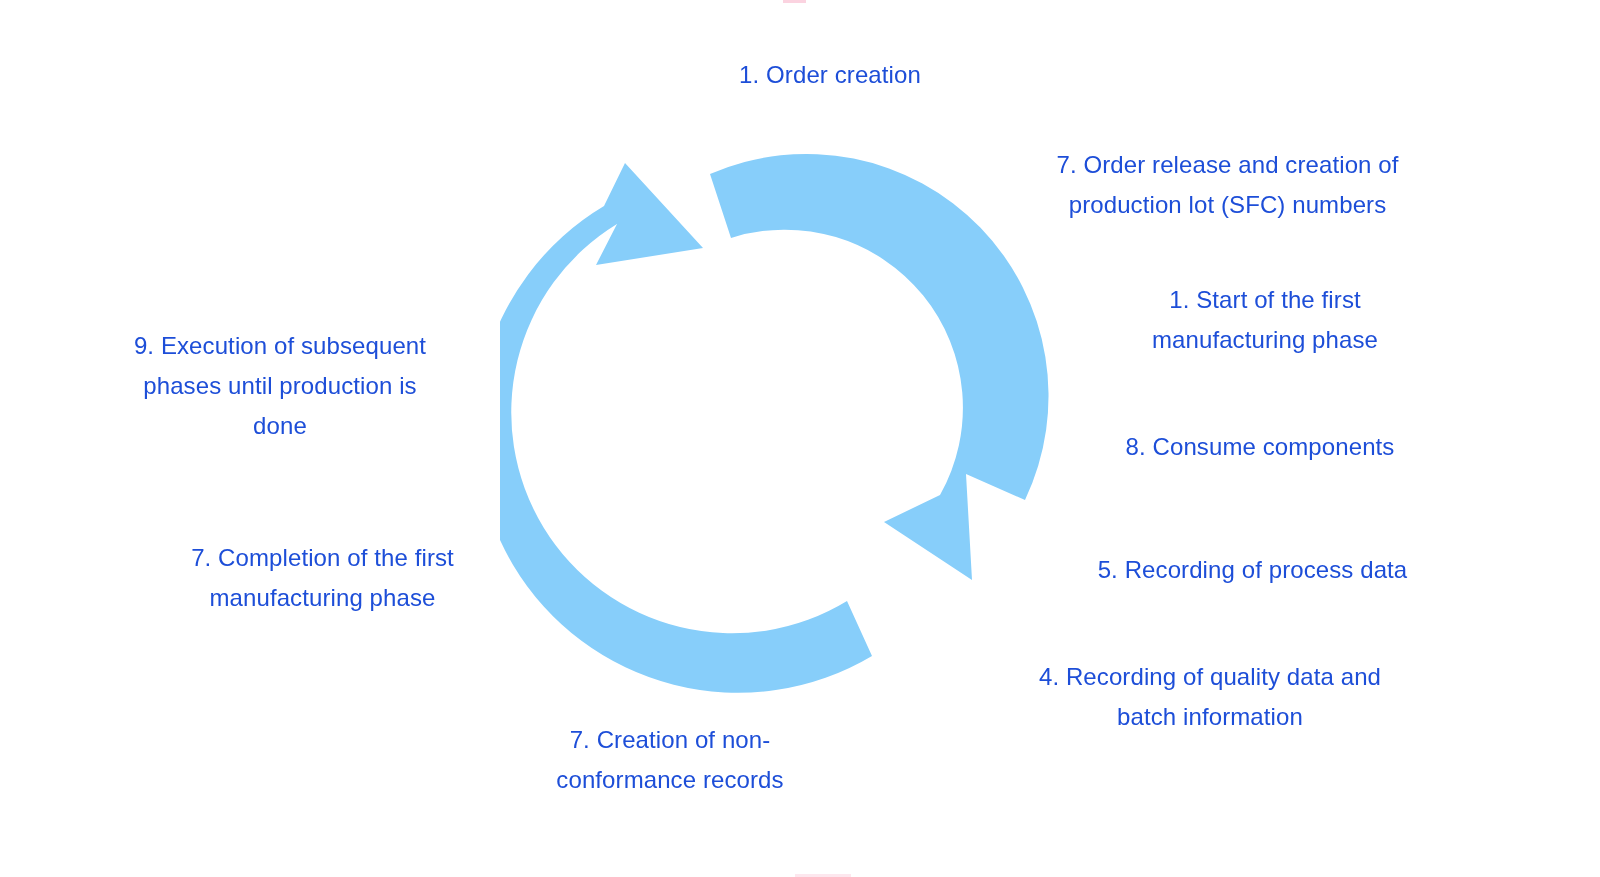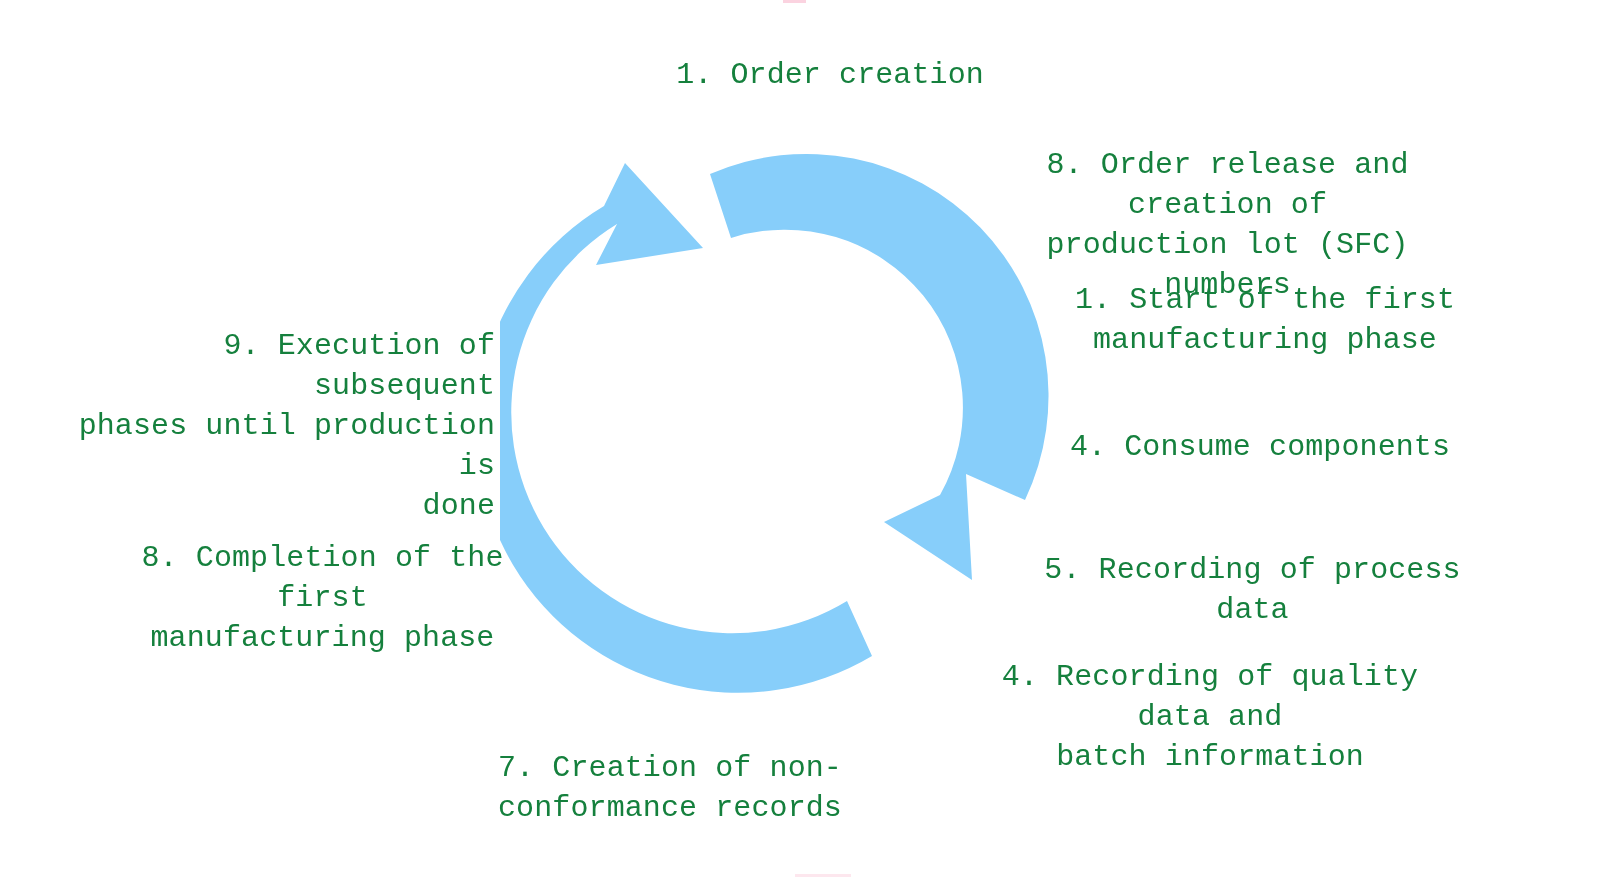--- a/index.html
+++ b/index.html
@@ -20,38 +20,38 @@
   }
   #cycle-arrow {
     position: absolute;
     left: 500px;
     top: 130px;
     width: 570px;
     height: 570px;
   }
   .step-label {
     position: absolute;
-    color: #15803d;
-    font-family: Liberation Mono, monospace;
-    font-size: 30px;
+    color: #1d4ed8;
+    font-family: Liberation Sans, sans-serif;
+    font-size: 24px;
     line-height: 40px;
     white-space: pre-line;
     letter-spacing: 0.1px;
   }
   .align-center { text-align: center; }
-  .align-left   { text-align: right; }
+  .align-left   { text-align: center; }
 
   
   #label-1  { left: 610px;  top: 55px;   width: 440px; }
   #label-2  { left: 985px;  top: 145px;  width: 485px; }
   #label-3  { left: 1060px; top: 280px;  width: 410px; }
   #label-4  { left: 1050px; top: 427px;  width: 420px; }
   #label-5  { left: 1025px; top: 550px;  width: 455px; }
   #label-6  { left: 960px;  top: 657px;  width: 500px; }
-  #label-7  { left: 480px;  top: 720px;  width: 380px; margin-top: 28px; }
+  #label-7  { left: 480px;  top: 720px;  width: 380px; }
   #label-8  { left: 125px;  top: 538px;  width: 395px; }
   #label-9  { left: 65px;   top: 326px;  width: 430px; }
   #label-10 { left: 140px;  top: 196px;  width: 390px; }
 
   .edge-tick {
     position: absolute;
     background: #fbd3e0;
   }
   #tick-top    { left: 783px; top: 0px;   width: 23px; height: 3px; }
   #tick-bottom { left: 795px; top: 874px; width: 56px; height: 3px; opacity: .55; }
@@ -82,37 +82,37 @@
                L 203 118
                L 96 135
                L 117 94
                A 178 178 0 0 0 347 471
                Z"></path>
     </g>
   </svg>
 
   <div class="step-label align-center" id="label-1">1. Order creation</div>
 
-  <div class="step-label align-center" id="label-2">8. Order release and creation of
+  <div class="step-label align-center" id="label-2">7. Order release and creation of
 production lot (SFC) numbers</div>
 
   <div class="step-label align-center" id="label-3">1. Start of the first
 manufacturing phase</div>
 
-  <div class="step-label align-center" id="label-4">4. Consume components</div>
+  <div class="step-label align-center" id="label-4">8. Consume components</div>
 
   <div class="step-label align-center" id="label-5">5. Recording of process data</div>
 
   <div class="step-label align-center" id="label-6">4. Recording of quality data and
 batch information</div>
 
   <div class="step-label align-center" id="label-7">7. Creation of non-
 conformance records</div>
 
-  <div class="step-label align-center" id="label-8">8. Completion of the first
+  <div class="step-label align-center" id="label-8">7. Completion of the first
 manufacturing phase</div>
 
   <div class="step-label align-left" id="label-9">9. Execution of subsequent
 phases until production is
 done</div>
 
 
 </div>
 
 </body></html>

